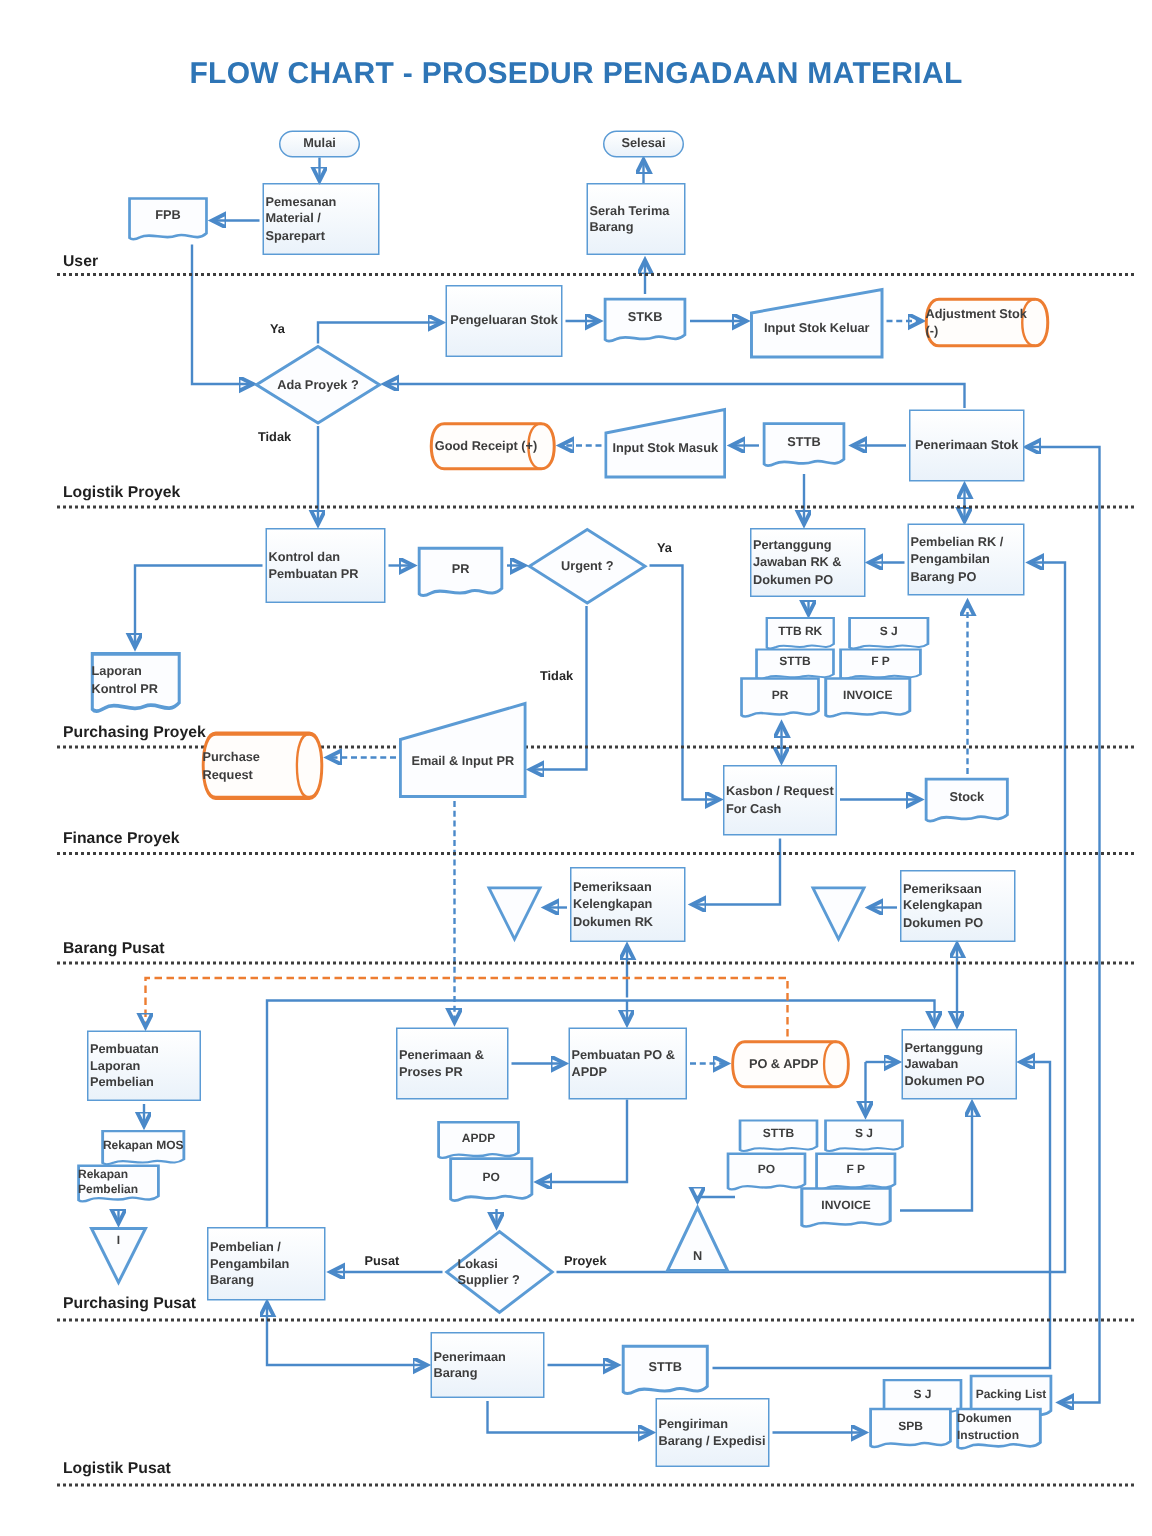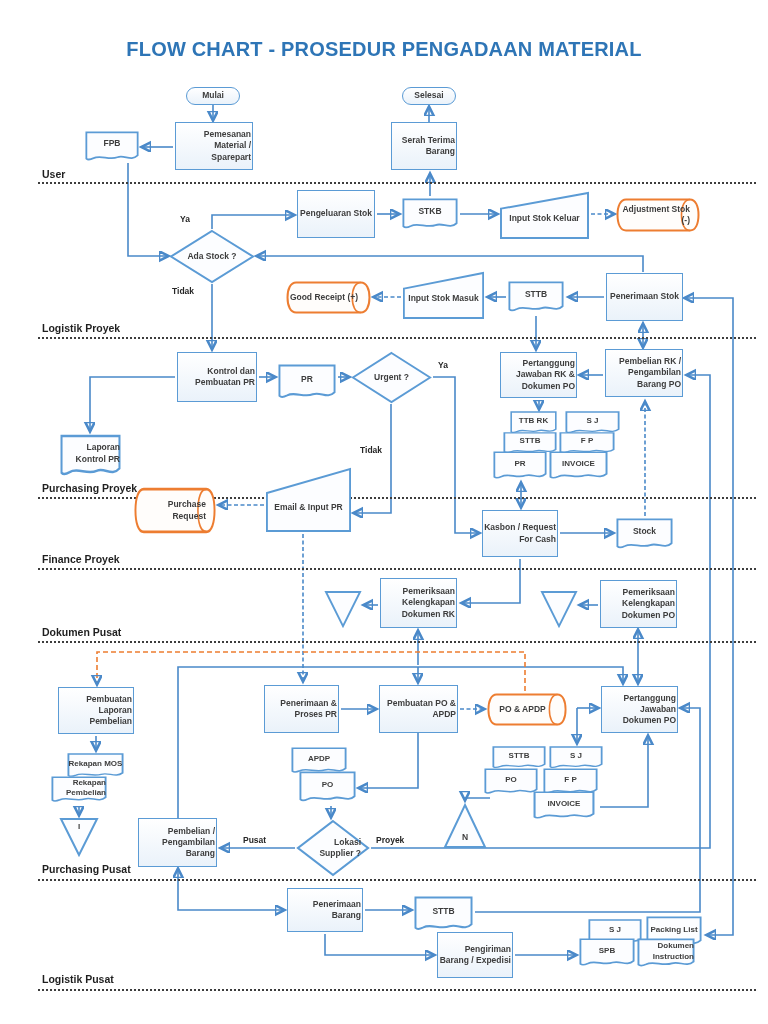--- a/index.html
+++ b/index.html
@@ -5,21 +5,21 @@
   html,body{margin:0;padding:0;background:#fff;}
   #canvas{position:relative;width:768px;height:1024px;background:#ffffff;overflow:hidden;
           font-family:"Liberation Sans",sans-serif;}
   .title{position:absolute;top:38px;left:0;width:768px;text-align:center;
          font-size:20px;font-weight:bold;letter-spacing:.2px;}
   .lane-sep{position:absolute;left:38px;width:718px;border-top:2px dotted #3d3d3d;height:0;}
   .lane-label{position:absolute;left:42px;font-size:10.5px;font-weight:bold;color:#1f1f1f;}
   .node{position:absolute;box-sizing:border-box;}
   .node svg.shape{position:absolute;left:0;top:0;width:100%;height:100%;overflow:visible;}
   .lbl{position:absolute;left:0;top:0;right:0;bottom:0;display:flex;align-items:center;
-       justify-content:center;text-align:right;font-size:8.5px;font-weight:bold;
+       justify-content:center;text-align:left;font-size:8.5px;font-weight:bold;
        color:#3d3d3d;line-height:1.3;padding:1px;}
   .box{background:linear-gradient(180deg,#ffffff 0%,#eaf2fa 100%);border:1.4px solid #5b9bd5;}
   .pill{background:linear-gradient(180deg,#ffffff 0%,#eaf2fa 100%);border:1.6px solid #5b9bd5;
         border-radius:10px;}
   .doc .lbl{padding-bottom:7px;}
   .smalldoc .lbl{font-size:8px;padding-bottom:5px;}
   .cyl .lbl{color:#3d3d3d;}
   .edge-label{position:absolute;font-size:8.5px;font-weight:bold;color:#262626;}
   #wires{position:absolute;left:0;top:0;width:768px;height:1024px;pointer-events:none;}
   #wires path{fill:none;stroke:#4a89c9;stroke-width:1.6;}
@@ -103,21 +103,21 @@
   <div class="lane-sep" style="top:497px"></div>
   <div class="lane-sep" style="top:568px"></div>
   <div class="lane-sep" style="top:641px"></div>
   <div class="lane-sep" style="top:879px"></div>
   <div class="lane-sep" style="top:989px"></div>
 
   <div class="lane-label" style="top:168px">User</div>
   <div class="lane-label" style="top:322px">Logistik Proyek</div>
   <div class="lane-label" style="top:482px">Purchasing Proyek</div>
   <div class="lane-label" style="top:553px">Finance Proyek</div>
-  <div class="lane-label" style="top:626px">Dokumen Pusat</div>
+  <div class="lane-label" style="top:626px">Barang Pusat</div>
   <div class="lane-label" style="top:863px">Purchasing Pusat</div>
   <div class="lane-label" style="top:973px">Logistik Pusat</div>
 
   <div class="edge-label" style="left:180px;top:214px">Ya</div>
   <div class="edge-label" style="left:172px;top:286px">Tidak</div>
   <div class="edge-label" style="left:438px;top:360px">Ya</div>
   <div class="edge-label" style="left:360px;top:445px">Tidak</div>
   <div class="edge-label" style="left:243px;top:835px">Pusat</div>
   <div class="edge-label" style="left:376px;top:835px">Proyek</div>
 
@@ -159,21 +159,21 @@
     <svg class="shape" viewBox="0 0 84 34" preserveAspectRatio="none">
         <path d="M74,1.5 H10 C4.5,1.5 1.5,8 1.5,17 C1.5,26 4.5,32.5 10,32.5 H74 C79.5,32.5 82.5,26 82.5,17 C82.5,8 79.5,1.5 74,1.5 Z" fill="#fffdfb" stroke="#ed7d31" stroke-width="2"></path>
         <path d="M74,1.5 C68.5,1.5 65.5,8 65.5,17 C65.5,26 68.5,32.5 74,32.5" fill="none" stroke="#ed7d31" stroke-width="1.6"></path>
       </svg>
     <span class="lbl" style="padding-right:10px">Adjustment Stok (-)</span>
   </div>
   <div class="node" style="left:170px;top:230px;width:84px;height:53px">
     <svg class="shape" viewBox="0 0 84 53" preserveAspectRatio="none">
         <polygon points="42,1 83,26.5 42,52 1,26.5" fill="#fcfdff" stroke="#5b9bd5" stroke-width="2"></polygon>
       </svg>
-    <span class="lbl">Ada Stock ?</span>
+    <span class="lbl">Ada Proyek ?</span>
   </div>
   <div class="node cyl" style="left:286px;top:281px;width:85px;height:33px">
     <svg class="shape" viewBox="0 0 84 34" preserveAspectRatio="none">
         <path d="M74,1.5 H10 C4.5,1.5 1.5,8 1.5,17 C1.5,26 4.5,32.5 10,32.5 H74 C79.5,32.5 82.5,26 82.5,17 C82.5,8 79.5,1.5 74,1.5 Z" fill="#fffdfb" stroke="#ed7d31" stroke-width="2"></path>
         <path d="M74,1.5 C68.5,1.5 65.5,8 65.5,17 C65.5,26 68.5,32.5 74,32.5" fill="none" stroke="#ed7d31" stroke-width="1.6"></path>
       </svg>
     <span class="lbl" style="padding-right:10px">Good Receipt (+)</span>
   </div>
   <div class="node" style="left:403px;top:272px;width:81px;height:47px">
     <svg class="shape" viewBox="0 0 90 48" preserveAspectRatio="none">

